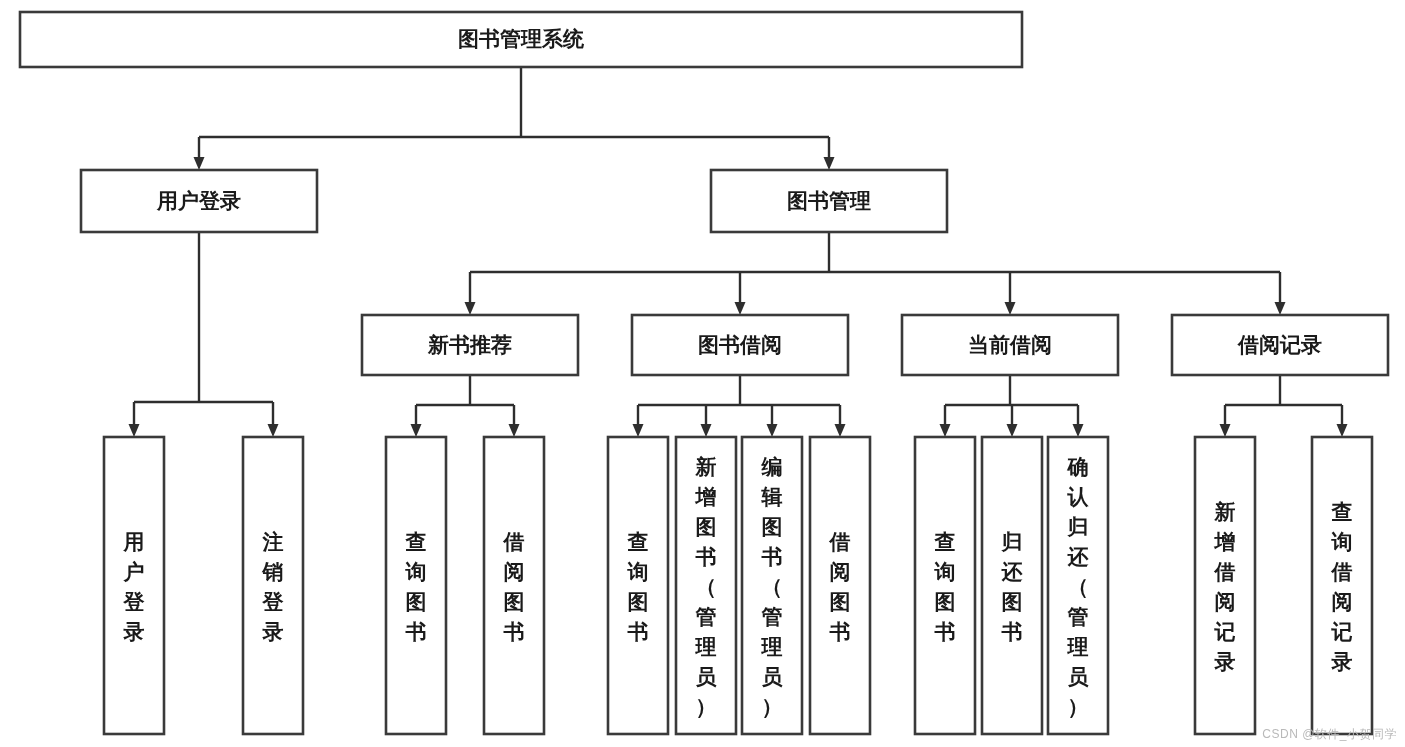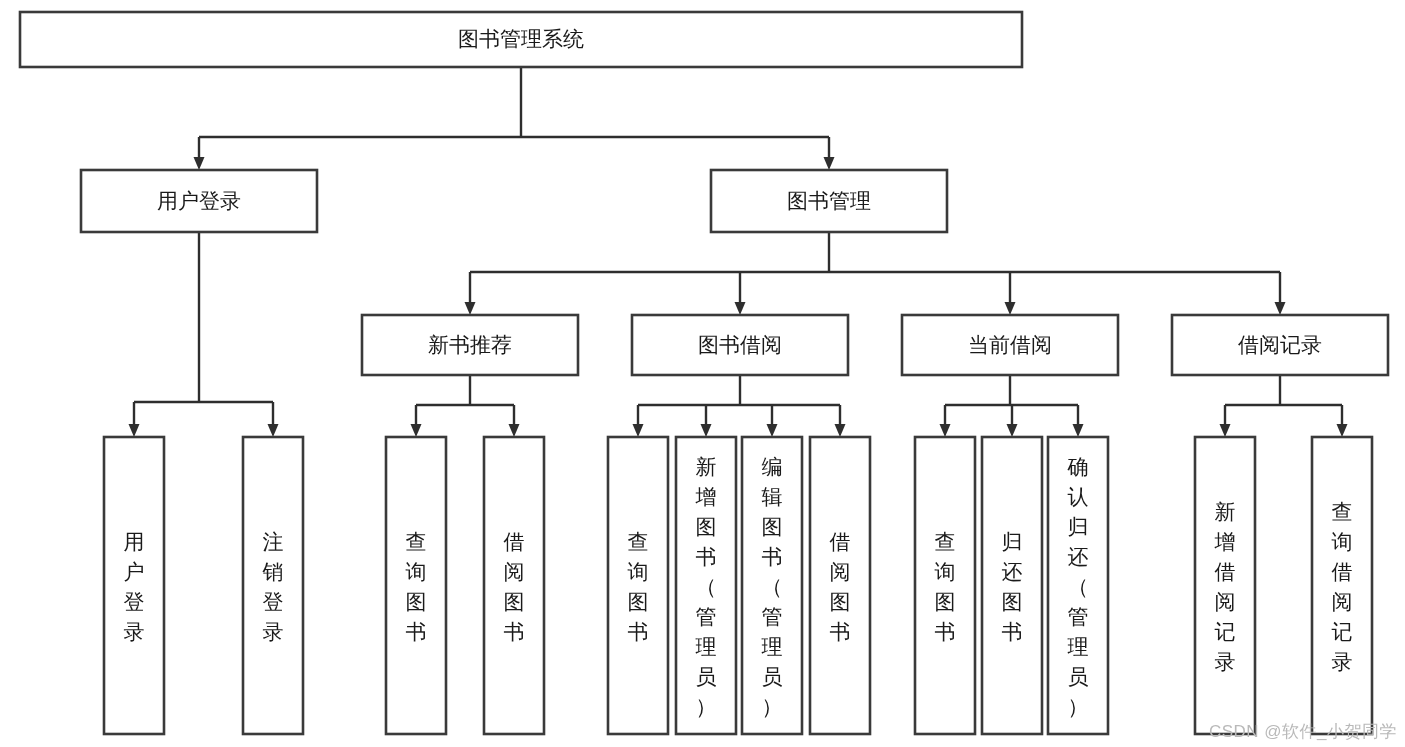--- a/index.html
+++ b/index.html
@@ -1,37 +1,37 @@
 <!DOCTYPE html>
 <html><head>
 <meta charset="utf-8">
 <style>
   html,body{margin:0;padding:0;background:#ffffff;}
   body{
     width:1405px;height:747px;
     font-family:"Liberation Sans","DejaVu Sans",sans-serif;
     overflow:hidden;position:relative;
   }
-  #chart-root{position:absolute;left:0;top:0;width:1405px;height:747px;}
+  #chart-root{position:absolute;left:0;top:0;width:1405px;height:747px;font-weight:bold;}
   svg{display:block;}
   .node-box{fill:#ffffff;stroke:#3a3a3a;stroke-width:2.6;}
   .node-label{
     fill:#1a1a1a;font-family:"Liberation Sans","DejaVu Sans",sans-serif;
     font-size:21px;text-anchor:middle;dominant-baseline:middle;
   }
   .node-label-vert{
     fill:#1a1a1a;font-family:"Liberation Sans","DejaVu Sans",sans-serif;
     font-size:21px;text-anchor:middle;
   }
   .link-line{stroke:#2e2e2e;stroke-width:2.4;fill:none;}
   .arrow-head{fill:#2e2e2e;}
   .watermark{
     position:absolute;right:8px;bottom:4px;
     font-family:"Liberation Sans","DejaVu Sans",sans-serif;
-    font-size:17px;color:#b9b9b9;white-space:nowrap;
+    font-size:12px;color:#b9b9b9;white-space:nowrap;
     letter-spacing:.5px;pointer-events:none;
   }
 </style>
 </head>
 <body>
 
 <div id="chart-root">
   <svg width="1405" height="747" viewBox="0 0 1405 747">
     <g id="links-layer">
         <line x1="521" y1="67" x2="521" y2="137" class="link-line"></line>

